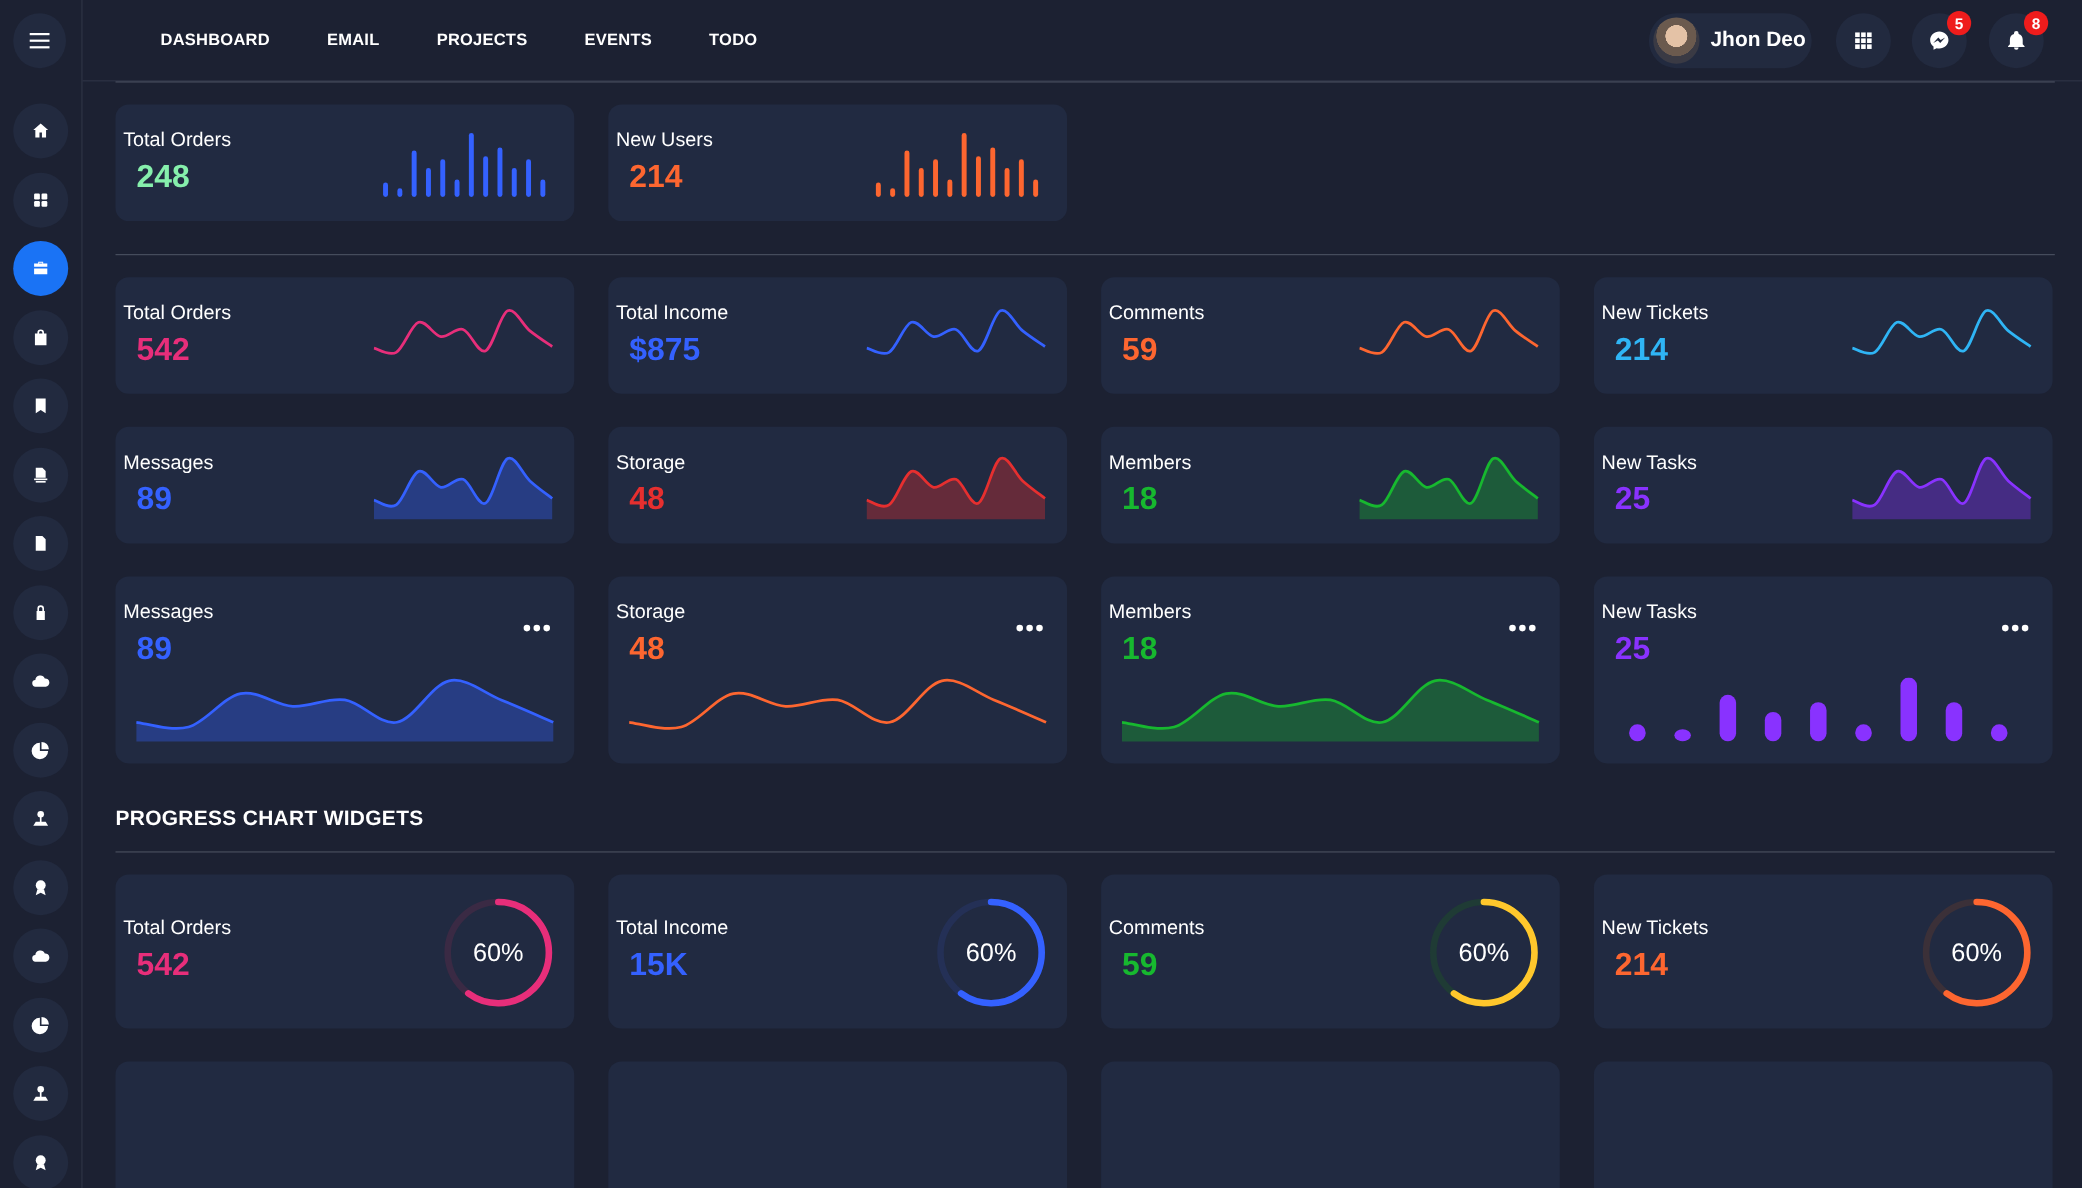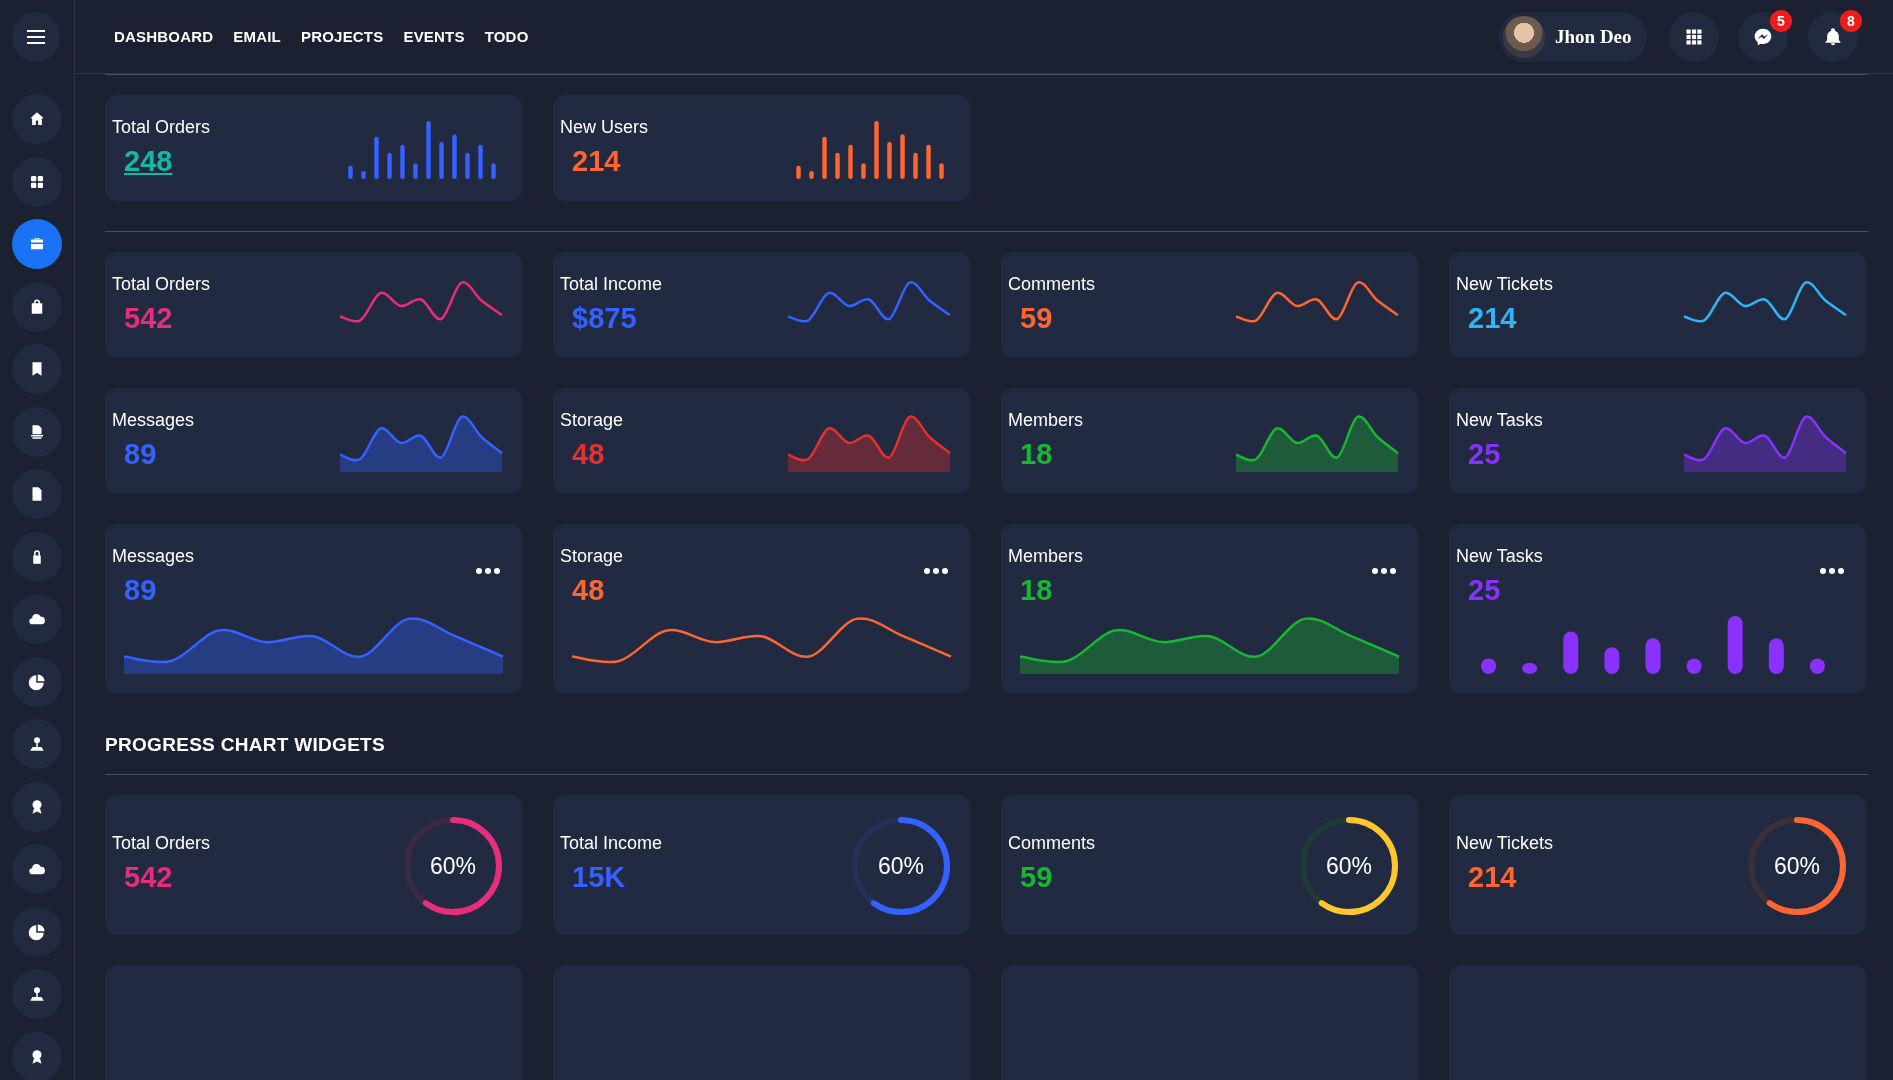--- a/index.html
+++ b/index.html
@@ -7,26 +7,26 @@
   .topbar { position: absolute; left: 0; top: 0; width: 1893px; height: 74px; background: #1c2132; border-bottom: 1px solid #2f3547; }
   .sidebar { position: absolute; left: 0; top: 0; width: 75px; height: 1080px; border-right: 1px solid #2f3547; background: #1c2132; }
   .menu-btn { position: absolute; left: 12px; top: 12px; width: 48px; height: 50px; border-radius: 50%; background: #222a3f; display: flex; align-items: center; justify-content: center; }
   .menu-btn span { display: block; width: 18px; height: 2px; background: #fff; margin: 2px 0; }
   .hamb { display: flex; flex-direction: column; }
   .side-items { position: absolute; left: 12px; top: 94px; }
   .side-item { width: 50px; height: 50px; border-radius: 50%; background: #222a3f; display: flex; align-items: center; justify-content: center; margin-bottom: 12.5px; }
   .side-item.active { background: #1a73f5; }
   .side-item svg { width: 18px; height: 18px; fill: #fff; }
   .nav { position: absolute; left: 114px; top: 28px; display: flex; gap: 20px; }
-  .nav a { color: #fff; font-size: 15px; font-weight: bold; text-decoration: none; letter-spacing: 0.2px; }
+  .nav a { color: #fff; font-size: 15px; font-weight: bold; text-decoration: none; letter-spacing: 0.2px; margin-left: 32px; }
   .search { position: absolute; left: 939px; top: 14px; width: 527px; height: 46px; border-radius: 23px; background: #222a3f; display: flex; align-items: center; padding-left: 18px; }
   .search svg { width: 20px; height: 20px; stroke: #9aa0ad; fill: none; stroke-width: 2; }
   .search input { background: transparent; border: none; outline: none; color: #fff; font-size: 20px; margin-left: 10px; width: 440px; font-family: "Liberation Sans", sans-serif; }
   .search input::placeholder { color: #9aa0ad; }
-  .user { position: absolute; left: 1499px; top: 12px; width: 148px; height: 50px; border-radius: 25px; background: #222a3f; display: flex; align-items: center; padding-left: 4px; font-family: Liberation Serif, serif; }
+  .user { position: absolute; left: 1499px; top: 12px; width: 148px; height: 50px; border-radius: 25px; background: #222a3f; display: flex; align-items: center; padding-left: 4px; }
   .avatar { width: 42px; height: 42px; border-radius: 50%; background: radial-gradient(circle at 50% 40%, #e4c2a6 0 30%, #6b5a4e 31% 55%, #3a3a44 56%); }
   .user-name { margin-left: 10px; font-size: 19px; font-weight: bold; color: #fff; }
   .icon-btn { position: absolute; top: 12px; width: 50px; height: 50px; border-radius: 50%; background: #222a3f; display: flex; align-items: center; justify-content: center; }
   .icon-btn svg { width: 20px; height: 20px; fill: #fff; }
   .badge { position: absolute; top: -2px; right: -4px; min-width: 22px; height: 22px; border-radius: 11px; background: #ef1c1c; color: #fff; font-size: 14px; display: flex; align-items: center; justify-content: center; font-weight: bold; }
   .content { position: absolute; left: 105px; top: 74px; width: 1763px; }
   .section-title { font-size: 19px; font-weight: bold; letter-spacing: 0.3px; color: #fff; padding-top: 20px; height: 60px; }
   .section-line { height: 1px; background: #4b5161; margin-bottom: 20px; }
   .row { display: flex; gap: 31px; margin-bottom: 30px; }
   .card { width: 417px; background: #212a41; border-radius: 12px; position: relative; }
@@ -197,21 +197,21 @@
         </svg>
       </div>
     </div>
 </div>
 
 <div class="content">
   <div class="section-line"></div>
   <div class="row" id="row-bar">
       <div class="card c-bar">
         <div class="label">Total Orders</div>
-        <div class="value" style="color: #14b8a6; text-decoration: underline;">248</div>
+        <div class="value" style="color: #86efac;">248</div>
         <svg width="156" height="58" class="spark" style="right: 22px; top: 26px; position: absolute;">
           <rect x="4.25" y="44.81818181818182" width="4.5" height="13.181818181818182" rx="2.25" fill="#3461ff"></rect>
           <rect x="17.25" y="50.09090909090909" width="4.5" height="7.909090909090908" rx="2.25" fill="#3461ff"></rect>
           <rect x="30.25" y="15.81818181818182" width="4.5" height="42.18181818181818" rx="2.25" fill="#3461ff"></rect>
           <rect x="43.25" y="31.636363636363637" width="4.5" height="26.363636363636363" rx="2.25" fill="#3461ff"></rect>
           <rect x="56.25" y="23.727272727272727" width="4.5" height="34.27272727272727" rx="2.25" fill="#3461ff"></rect>
           <rect x="69.25" y="42.18181818181819" width="4.5" height="15.818181818181817" rx="2.25" fill="#3461ff"></rect>
           <rect x="82.25" y="0" width="4.5" height="58" rx="2.25" fill="#3461ff"></rect>
           <rect x="95.25" y="21.090909090909093" width="4.5" height="36.90909090909091" rx="2.25" fill="#3461ff"></rect>
           <rect x="108.25" y="13.18181818181818" width="4.5" height="44.81818181818182" rx="2.25" fill="#3461ff"></rect>

